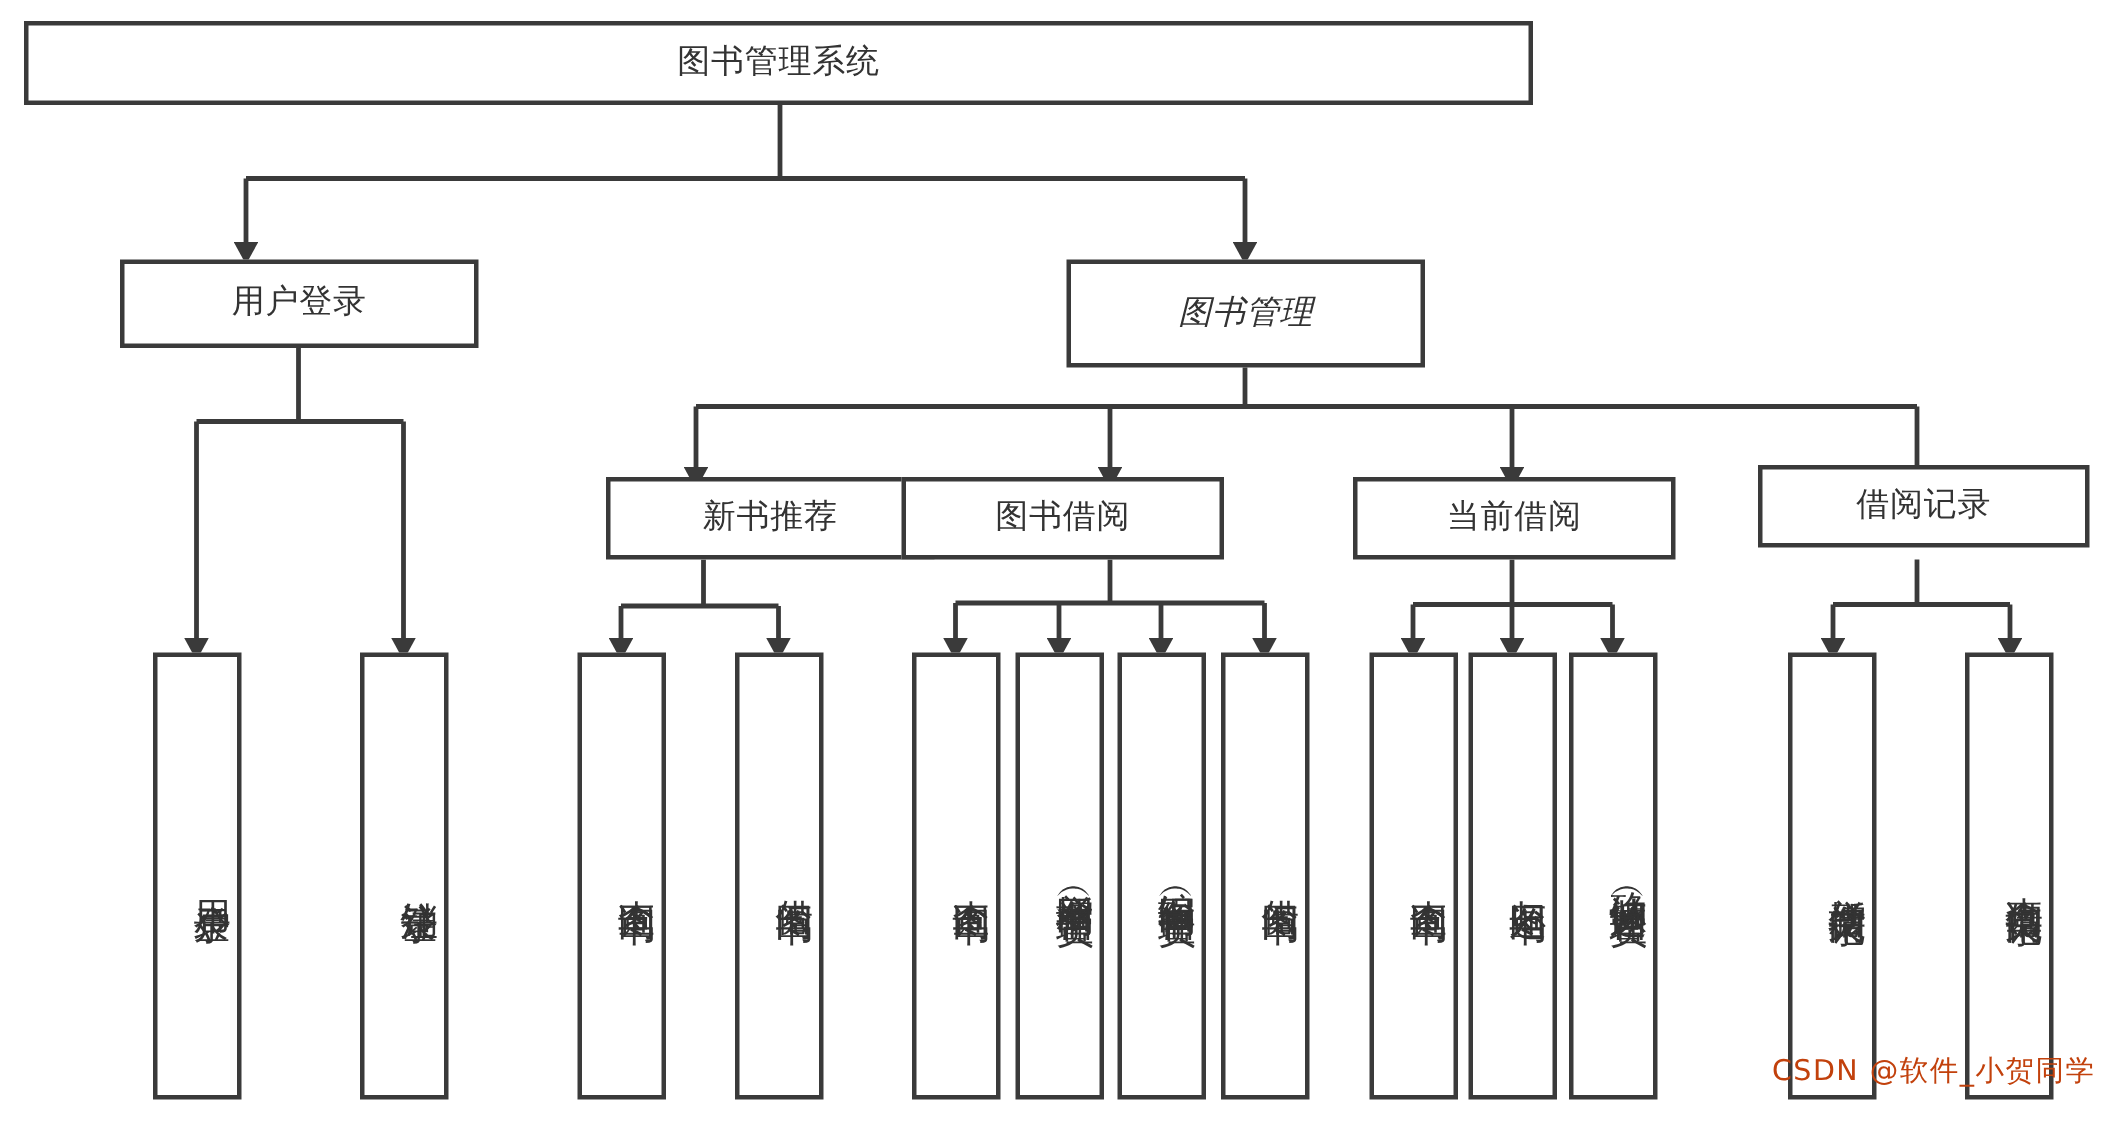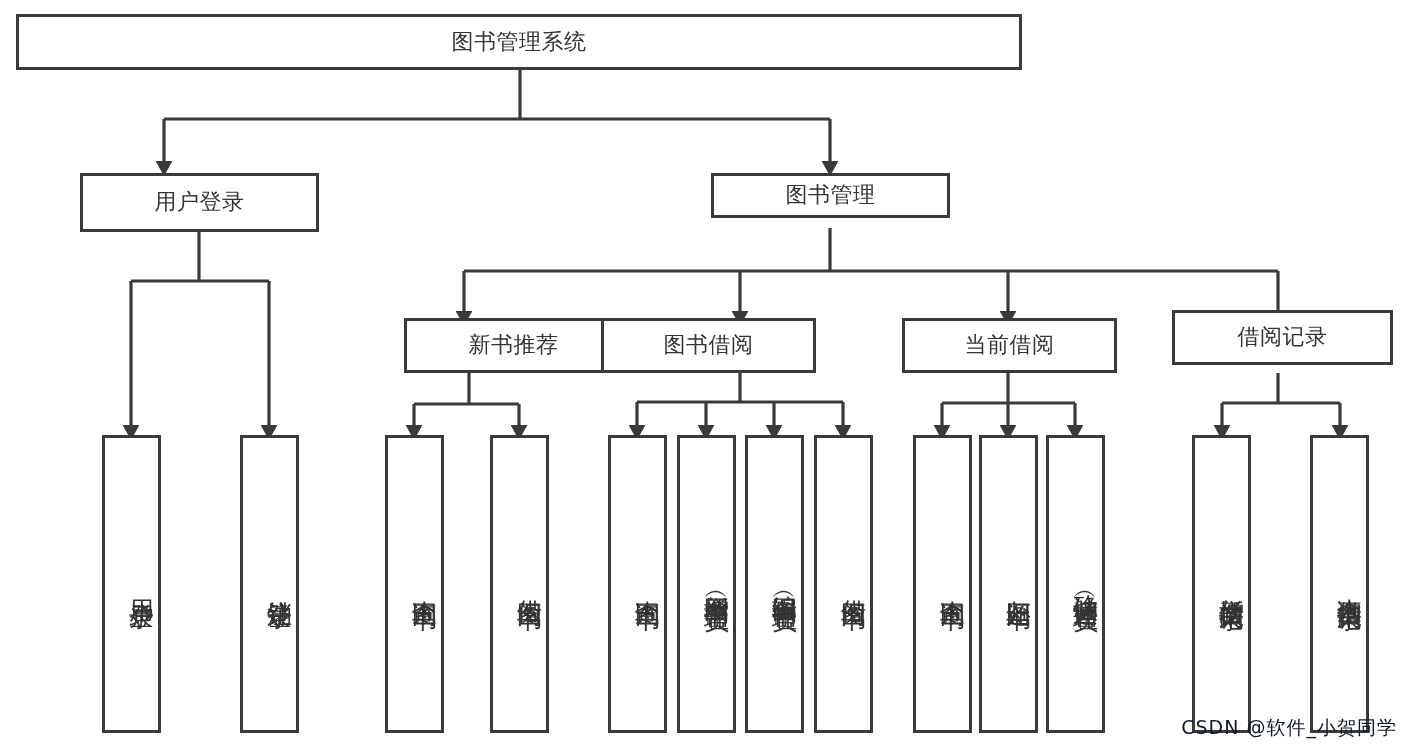--- a/index.html
+++ b/index.html
@@ -55,23 +55,23 @@
   }
   .node.vert .vlabel {
     writing-mode: vertical-rl;
     text-orientation: upright;
     display: block;
     white-space: normal;
   }
   #watermark {
     position: absolute;
     right: 8px;
-    bottom: 6px;
+    bottom: 20px;
     font-size: 19px;
-    color: #0f172a;
+    color: #c2410c;
     letter-spacing: 1px;
     z-index: 5;
     white-space: nowrap;
   }
 </style>
 </head>
 <body>
 
 <div id="canvas">
 
@@ -128,21 +128,21 @@
     </g>
   </svg>
 
   <div class="node horiz" style="left:16px; top:14px; width:1006px; height:56px;">
     <span>图书管理系统</span>
   </div>
 
   <div class="node horiz" style="left:80px; top:173px; width:239px; height:59px;">
     <span>用户登录</span>
   </div>
-  <div class="node horiz" style="left:711px; top:173px; width:239px; height:45px;">
+  <div class="node horiz" style="left:711px; top:173px; width:239px; height:72px;font-style:italic;">
     <span>图书管理</span>
   </div>
 
   <div class="node horiz" style="left:360px; top:318px; width:219px; height:55px;margin-left:44px;">
     <span>新书推荐</span>
   </div>
   <div class="node horiz" style="left:601px; top:318px; width:215px; height:55px;text-align:right;">
     <span>图书借阅</span>
   </div>
   <div class="node horiz" style="left:902px; top:318px; width:215px; height:55px;">

